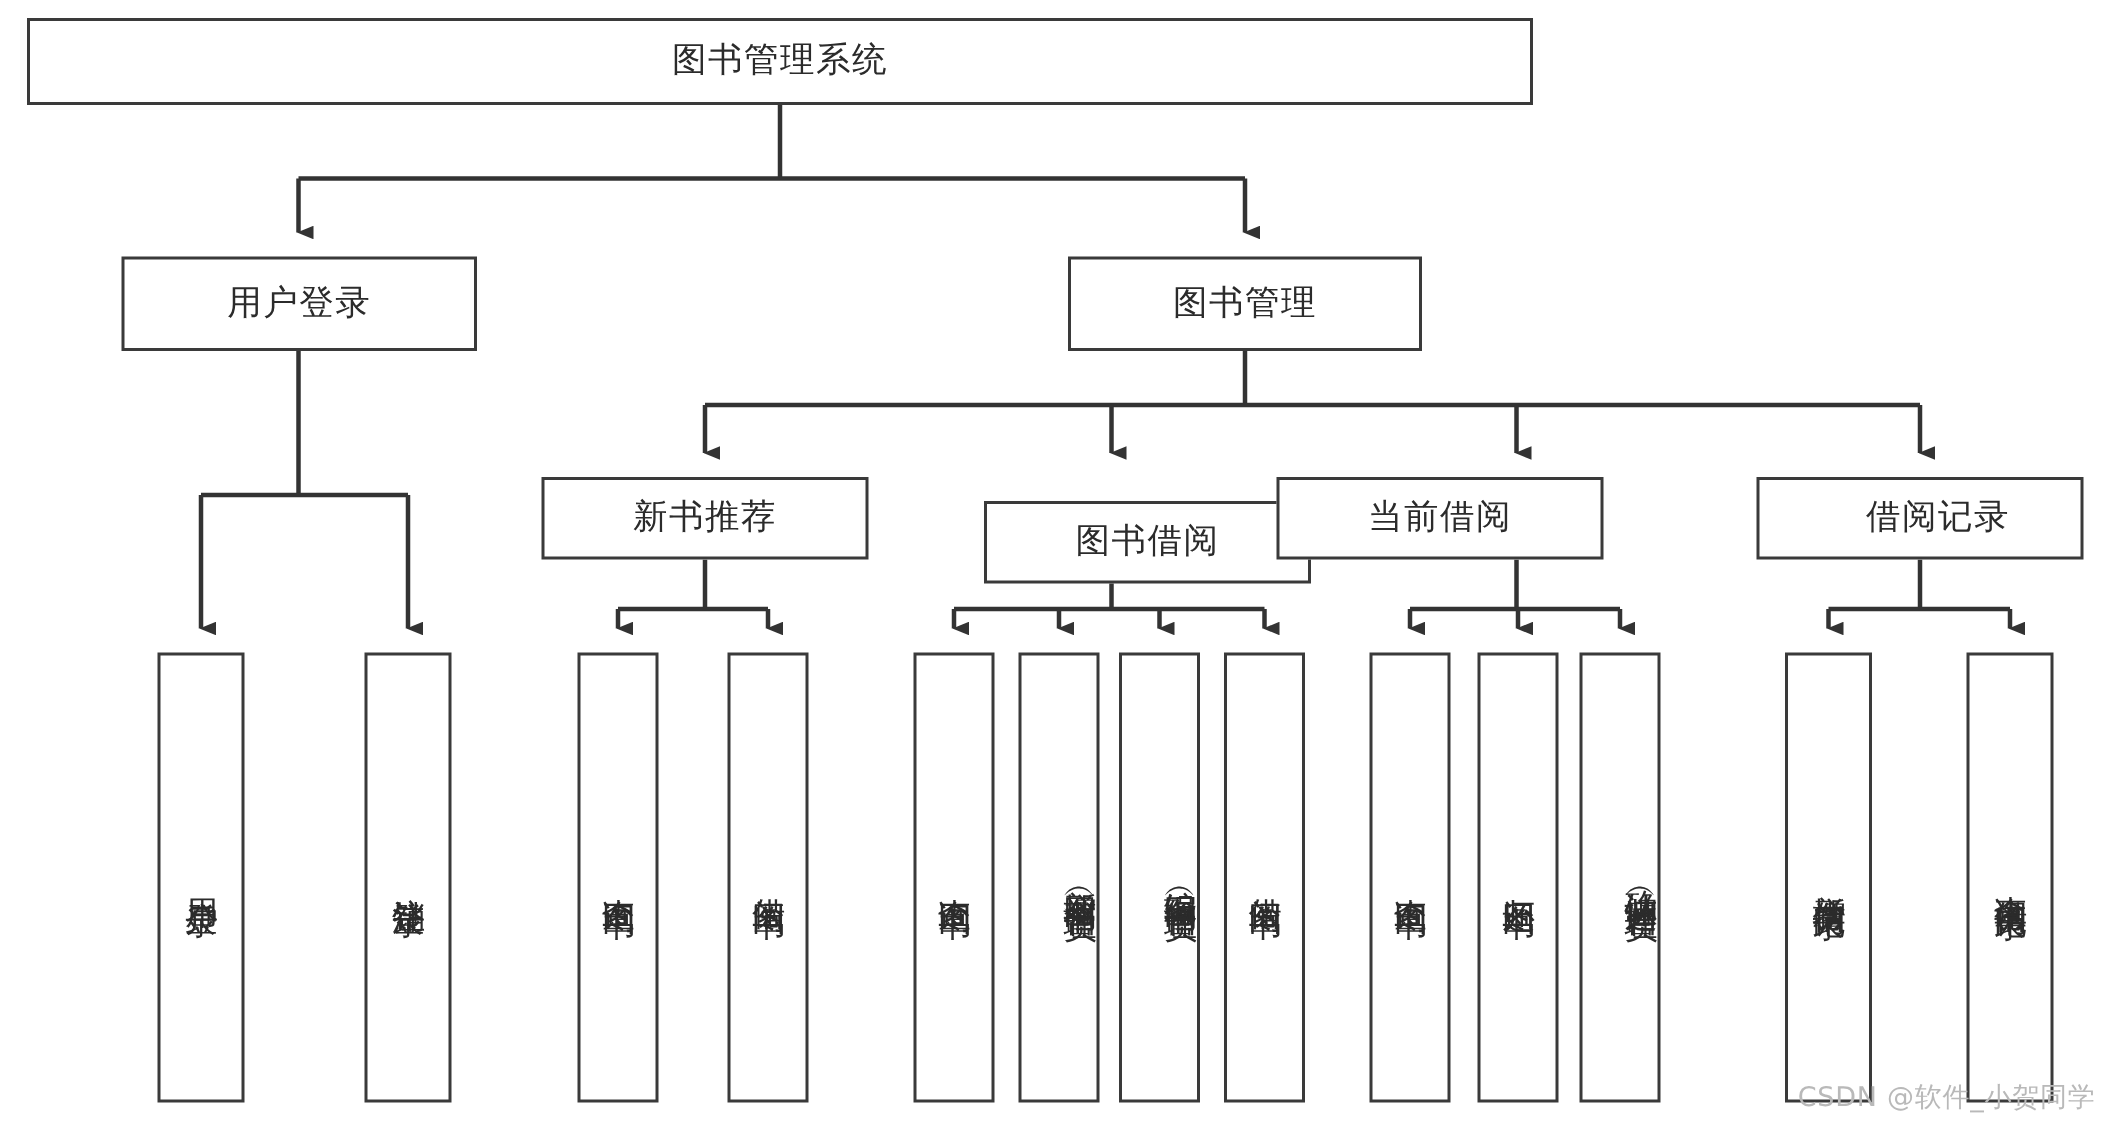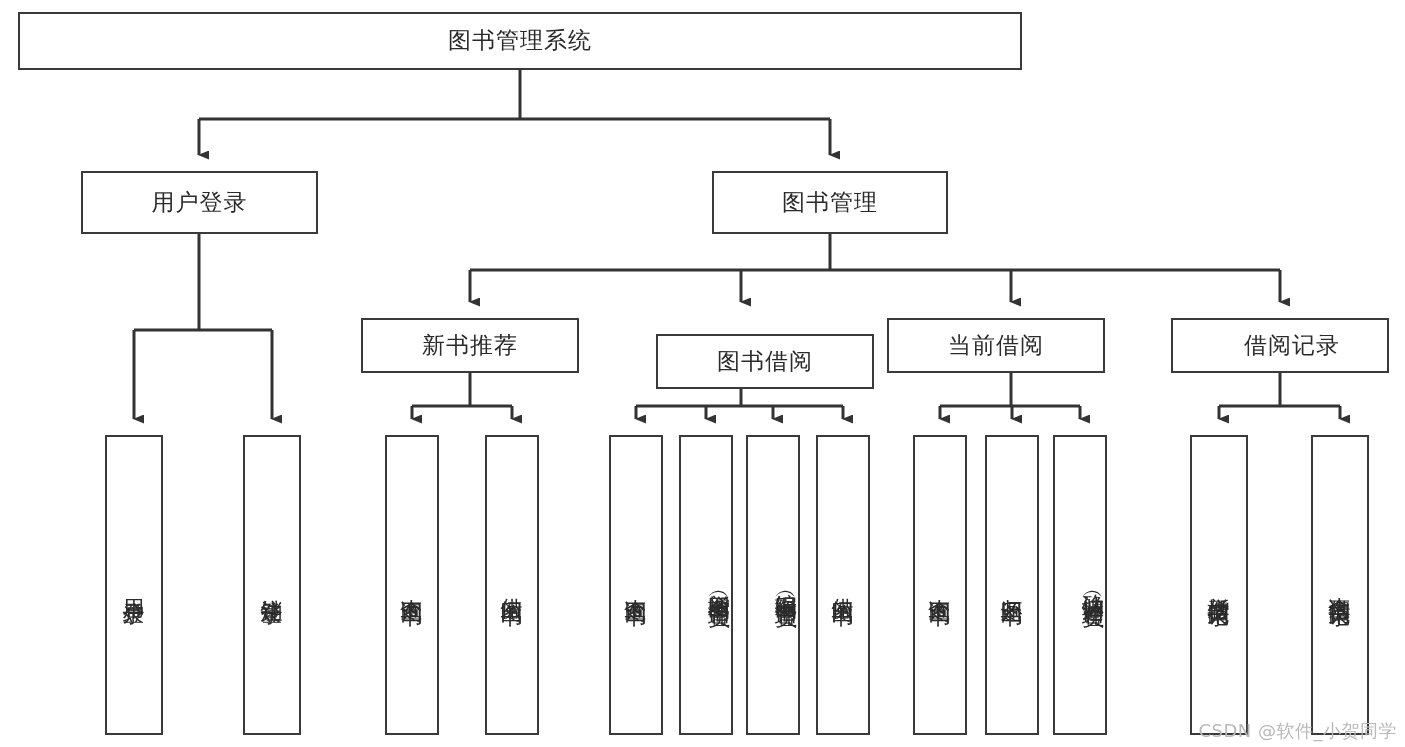--- a/index.html
+++ b/index.html
@@ -153,21 +153,21 @@
   <div class="node-box horizontal" style="left:361px; top:318px; width:218px; height:55px;">
     <span class="node-label">新书推荐</span>
   </div>
 
   <div class="node-box horizontal" style="left:712px; top:171px; width:236px; height:63px;">
     <span class="node-label">图书管理</span>
   </div>
   <div class="node-box horizontal" style="left:656px; top:318px; width:218px; height:55px;margin-top:16px;">
     <span class="node-label">图书借阅</span>
   </div>
-  <div class="node-box horizontal" style="left:887px; top:318px; width:218px; height:55px;">
+  <div class="node-box horizontal" style="left:851px; top:318px; width:218px; height:55px;">
     <span class="node-label">当前借阅</span>
   </div>
   <div class="node-box horizontal" style="left:1171px; top:318px; width:218px; height:55px;padding-left:24px;">
     <span class="node-label">借阅记录</span>
   </div>
 
   <div class="node-box vertical centered" style="left:105px; top:435px; width:58px; height:300px;">
     <span class="node-label">用户登录</span>
   </div>
   <div class="node-box vertical centered" style="left:243px; top:435px; width:58px; height:300px;">

